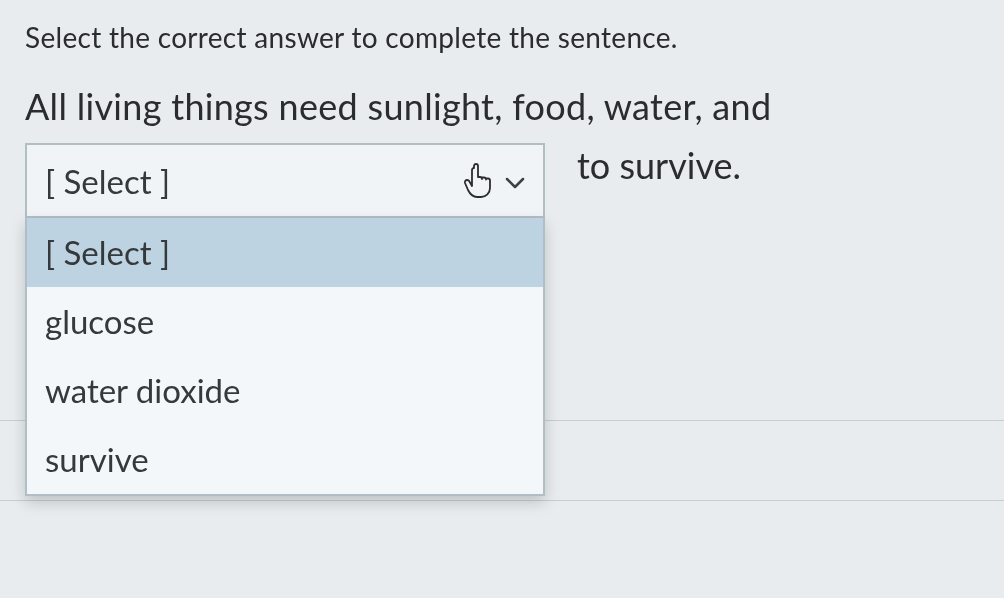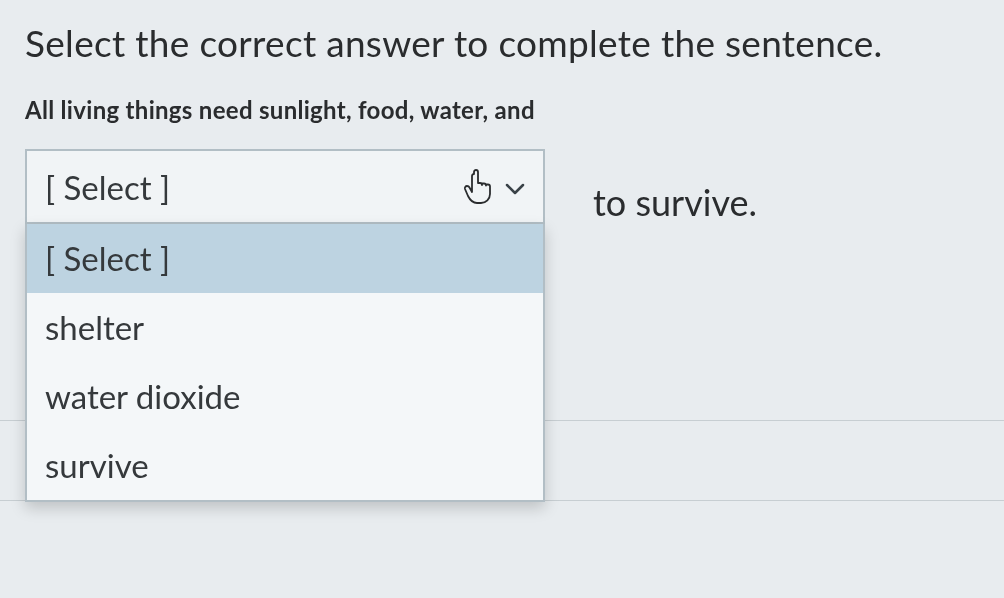--- a/index.html
+++ b/index.html
@@ -10,38 +10,37 @@
     body {
       width: 1004px;
       height: 598px;
       background: #e8ecef;
       font-family: 'Lato', 'Segoe UI', -apple-system, sans-serif;
       padding: 20px 25px;
       position: relative;
       overflow: hidden;
     }
     .instruction {
-      font-size: 37px;
+      font-size: 28px;
       color: #2a2c2e;
       margin-bottom: 30px;
       font-weight: 400;
       letter-spacing: 0.3px;
     }
     .sentence-line {
-      font-size: 24px;
+      font-size: 36px;
       color: #2a2c2e;
-      margin-bottom: 25px;
-      font-weight: 700;
+      margin-bottom: 15px;
+      font-weight: 400;
       letter-spacing: 0.3px;
     }
     .select-row {
       display: flex;
-      align-items: flex-end;
+      align-items: flex-start;
       position: relative;
-      gap: 16px;
     }
     .select-box {
       width: 520px;
       height: 75px;
       border: 2px solid #b2bec5;
       background: #f1f4f6;
       display: flex;
       align-items: center;
       justify-content: space-between;
       padding: 0 18px;
@@ -117,20 +116,20 @@
         <svg width="20" height="14" viewBox="0 0 20 14">
           <path d="M2 3 L10 11 L18 3" fill="none" stroke="#3a4248" stroke-width="2.5" stroke-linecap="round" stroke-linejoin="round"></path>
         </svg>
       </span>
     </span>
   </div>
   <span class="after-text">to survive.</span>
 
   <div class="dropdown">
     <div class="option highlighted">[ Select ]</div>
-    <div class="option">shelter</div>
+    <div class="option">glucose</div>
     <div class="option">water dioxide</div>
     <div class="option">survive</div>
   </div>
 </div>
 
 <div class="hr-line hr1"></div>
 <div class="hr-line hr2"></div>
 
 </body></html>

